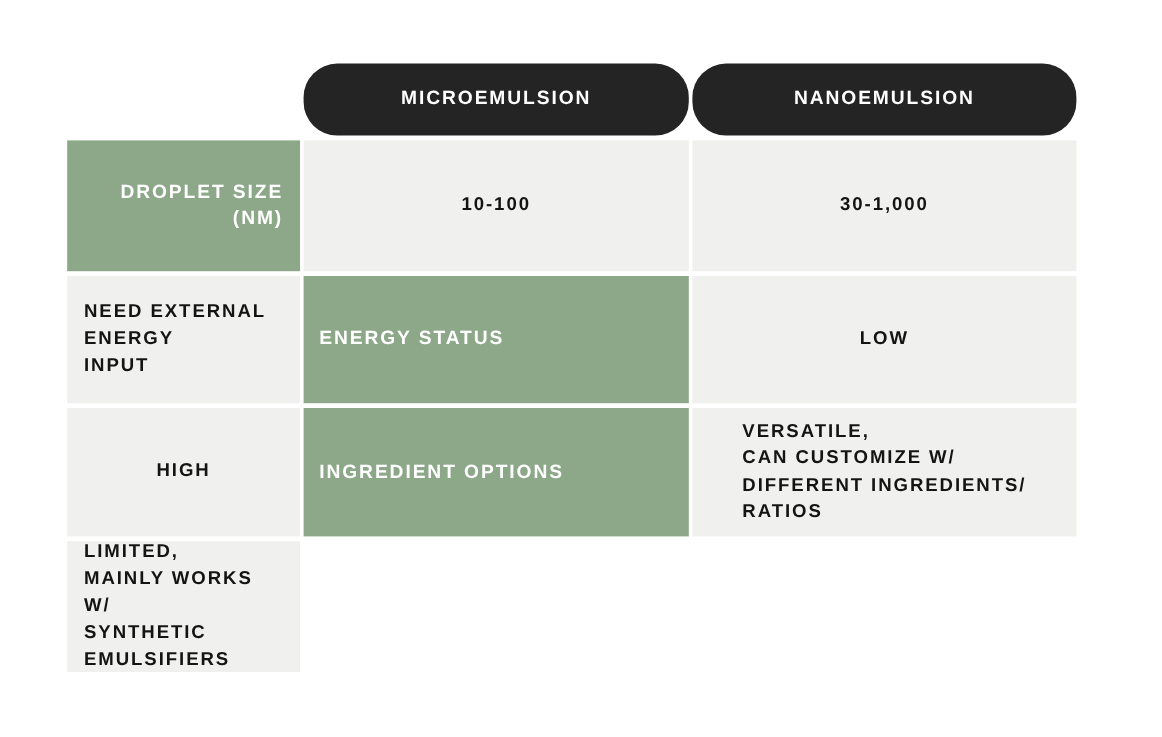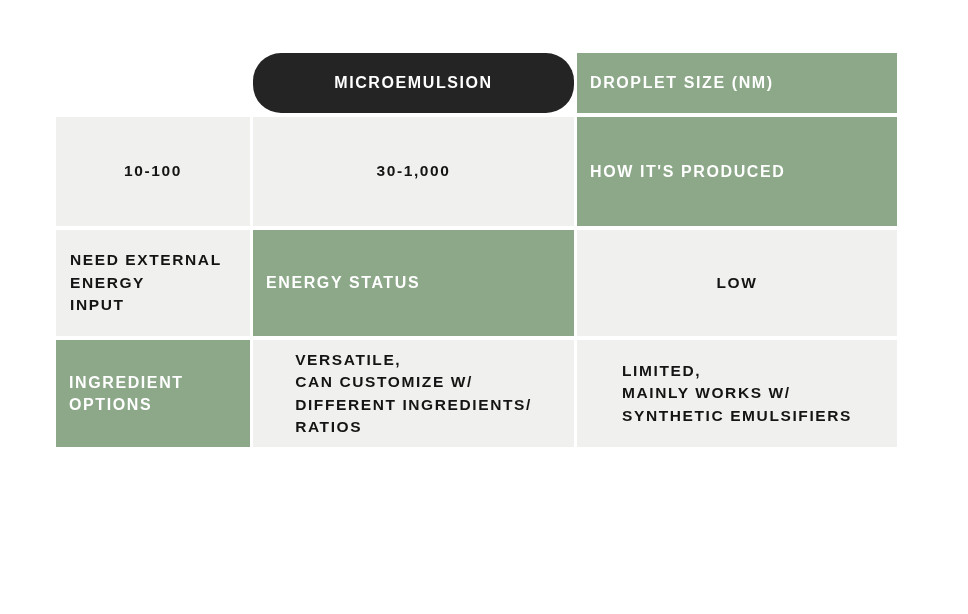--- a/index.html
+++ b/index.html
@@ -42,21 +42,21 @@
     background: var(--header-bg);
     color: var(--header-text);
     font-size: 16px;
     text-align: center;
     border-radius: 28px;
   }
   .row-header {
     background: var(--rowheader-bg);
     color: var(--header-text);
     justify-content: flex-start;
-    text-align: left;
+    text-align: right;
     padding: 10px 14px 10px 13px;
     font-size: 16px;
     line-height: 1.35;
   }
   .body-cell {
     background: var(--cell-bg);
     color: var(--cell-text);
     font-size: 15.5px;
     text-align: left;
     white-space: pre-line;
@@ -64,31 +64,32 @@
   }
 </style>
 </head>
 <body style="background: rgb(255, 255, 255);">
 
 <div class="page">
   <div class="table-grid">
 
     <div class="cell corner-cell"></div>
     <div class="cell col-header">MICROEMULSION</div>
+    <div class="cell col-header">NANOEMULSION</div>
 
     <div class="cell row-header">DROPLET SIZE (NM)</div>
     <div class="cell body-cell">10-100</div>
     <div class="cell body-cell">30-1,000</div>
 
-    <div class="cell row-header">HOW IT'S PRODUCED</div>
     <div class="cell body-cell">NEED EXTERNAL ENERGY
 INPUT</div>
 
     <div class="cell row-header">ENERGY STATUS</div>
     <div class="cell body-cell">LOW</div>
+    <div class="cell body-cell">HIGH</div>
 
     <div class="cell row-header">INGREDIENT OPTIONS</div>
     <div class="cell body-cell">VERSATILE,
 CAN CUSTOMIZE W/
 DIFFERENT INGREDIENTS/
 RATIOS</div>
     <div class="cell body-cell">LIMITED,
 MAINLY WORKS W/
 SYNTHETIC EMULSIFIERS</div>
 

